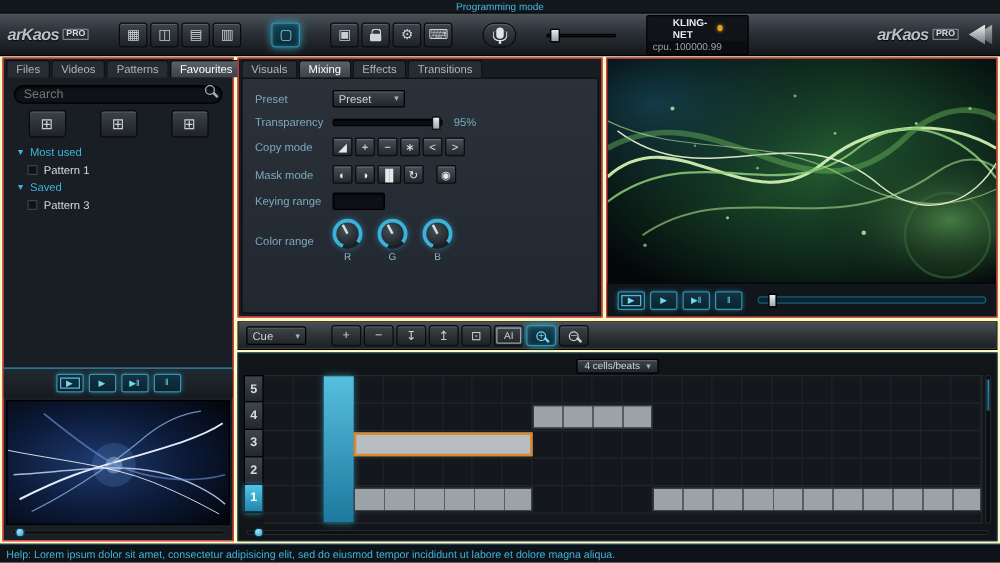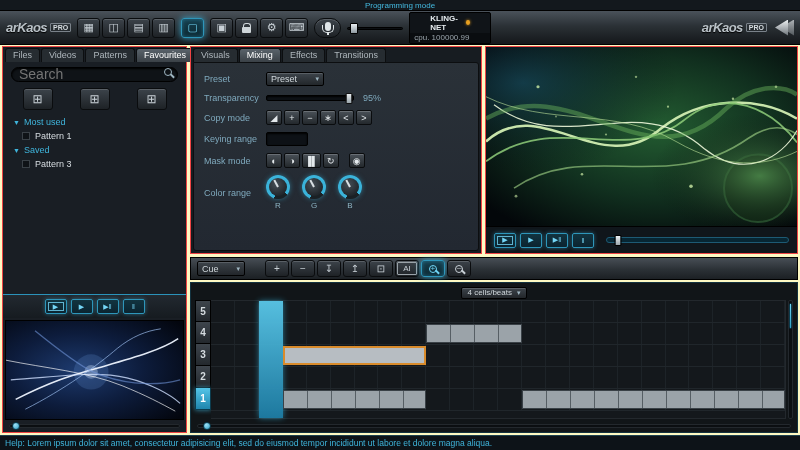--- a/index.html
+++ b/index.html
@@ -8,21 +8,21 @@
     font-family:"Liberation Sans",sans-serif;color:#c9d2d8}
 
   
   .mode-strip{position:absolute;left:0;top:0;width:800px;height:11px;background:#13181d;
     border-bottom:1px solid #000;display:flex;align-items:center;justify-content:center;
     font-size:8px;color:#44b8de}
 
   
   .toolbar{position:absolute;left:0;top:11px;width:800px;height:34px;
     background:linear-gradient(#4a525a,#2b3136 45%,#14171a);border-bottom:1px solid #000;
-    display:flex;align-items:center;gap:6px;padding:0 6px}
+    display:flex;align-items:center;gap:24px;padding:0 6px}
   .brand{display:flex;align-items:center}
   .brand-name{font-style:italic;font-weight:bold;font-size:13px;color:#b9c1c7;letter-spacing:-.5px;
     text-shadow:0 1px 1px #000}
   .brand-pro{font-size:7px;font-weight:bold;color:#d6dce0;border:1px solid #7a828a;padding:0 2px;
     margin-left:3px;border-radius:1px}
   .tb-group{display:flex;gap:2px}
   .tb-btn,.tb-mic{width:23px;height:20px;display:flex;align-items:center;justify-content:center;
     font-size:11px;color:#c8d0d6;background:linear-gradient(#3c434a,#1e2226);
     border:1px solid #0a0c0e;border-radius:3px;box-shadow:inset 0 1px 0 rgba(255,255,255,.16);cursor:pointer}
   .tb-btn.active{color:#6fd4f4;border-color:#2e96ba;background:linear-gradient(#16404f,#0c2832);
@@ -72,21 +72,21 @@
     border:1.5px solid #cfd6da;border-bottom:none;border-radius:3px 3px 0 0}
   .mic-icon{position:relative;width:6px;height:9px;background:#dfe5e8;border-radius:3px;margin-top:-2px}
   .mic-icon::before{content:"";position:absolute;left:-2.5px;top:3px;width:10px;height:7px;
     border:1px solid #dfe5e8;border-top:none;border-radius:0 0 5px 5px}
   .mic-icon::after{content:"";position:absolute;left:2px;top:10px;width:2px;height:3px;background:#dfe5e8}
 
   
   .left-panel{left:2px;top:46px;width:185px;height:387px;display:flex;flex-direction:column}
   .search-row{position:relative;padding:3px 8px 2px}
   .search{width:100%;height:15px;background:#0f1317;border:1px solid #000;border-radius:8px;
-    box-shadow:inset 0 1px 2px #000;color:#cfd6da;font-size:14px;padding:0 18px 0 7px;
+    box-shadow:inset 0 1px 2px #000;color:#cfd6da;font-size:10px;padding:0 18px 0 7px;
     font-family:"Liberation Sans",sans-serif}
   .search-row .mag-icon{position:absolute;right:14px;top:6px;color:#9fb6c2}
   .lib-btns{display:flex;justify-content:space-around;align-items:center;height:28px;padding:0 6px}
   .lib-btn{width:30px;height:22px;display:flex;align-items:center;justify-content:center;font-size:12px;
     color:#c8d0d6;background:linear-gradient(#3c434a,#1e2226);border:1px solid #0a0c0e;border-radius:3px;
     box-shadow:inset 0 1px 0 rgba(255,255,255,.16);cursor:pointer}
   .tree{padding:2px 3px}
   .tree-row{display:flex;align-items:center;height:14px;font-size:9px;cursor:pointer}
   .tree-row.group{padding-left:7px;color:#3fb5dc}
   .tree-row .tri-g{font-size:7px;margin-right:4px;color:#3fb5dc}
@@ -335,34 +335,34 @@
         <div class="strip">
             <div class="mini-btn">◢</div>
             <div class="mini-btn">+</div>
             <div class="mini-btn">−</div>
             <div class="mini-btn">∗</div>
             <div class="mini-btn">&lt;</div>
             <div class="mini-btn">&gt;</div>
           </div>
       </div>
       <div class="mrow">
-        <span class="lbl">Keying range</span>
-        <input class="key-input" value="" style="">
-      </div>
-      <div class="mrow">
         <span class="lbl">Mask mode</span>
         <div class="strip">
             <div class="mini-btn">◐</div>
             <div class="mini-btn">◑</div>
             <div class="mini-btn">▐▌</div>
             <div class="mini-btn">↻</div>
           </div>
         <div class="strip mask-extra">
             <div class="mini-btn">◉</div>
           </div>
+      </div>
+      <div class="mrow">
+        <span class="lbl">Keying range</span>
+        <input class="key-input" value="" style="">
       </div>
       <div class="mrow">
         <span class="lbl">Color range</span>
         <div class="knobs">
             <div class="knob-wrap">
               <div class="knob"></div>
               <div class="knob-lbl">R</div>
             </div>
             <div class="knob-wrap">
               <div class="knob"></div>

